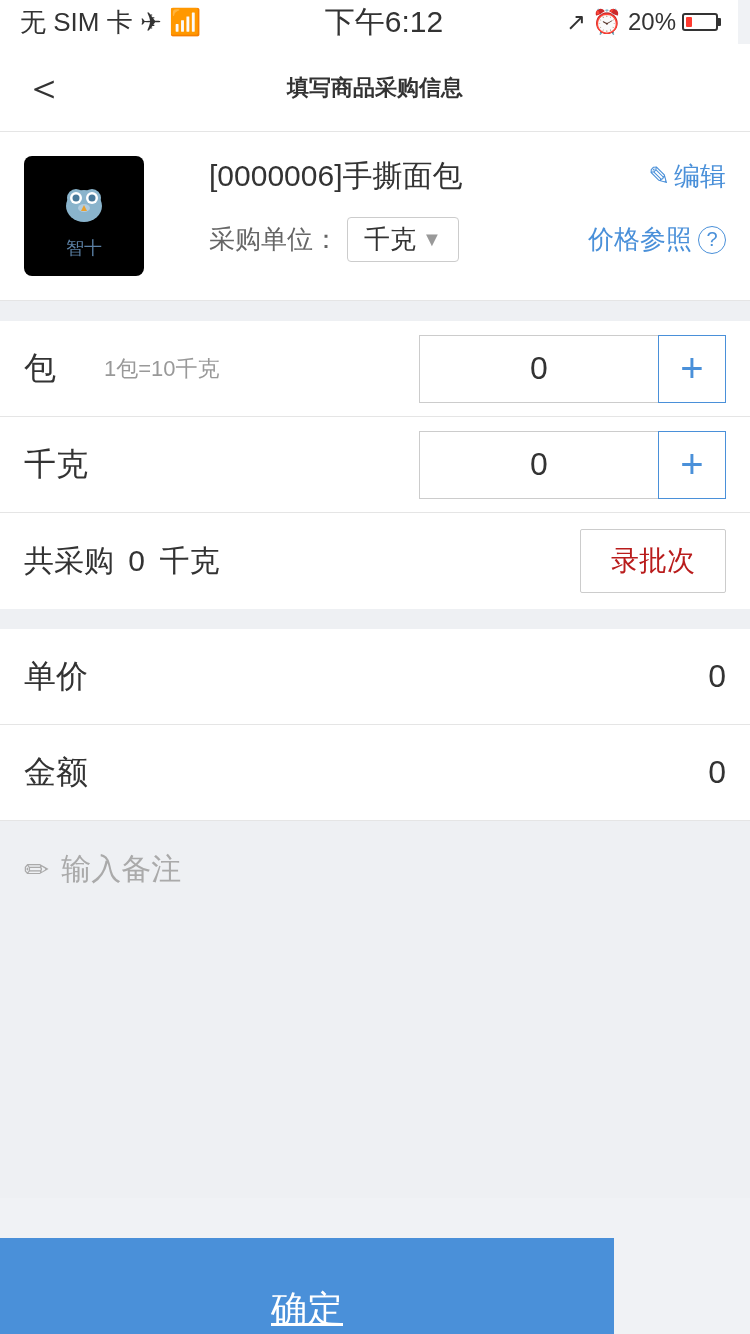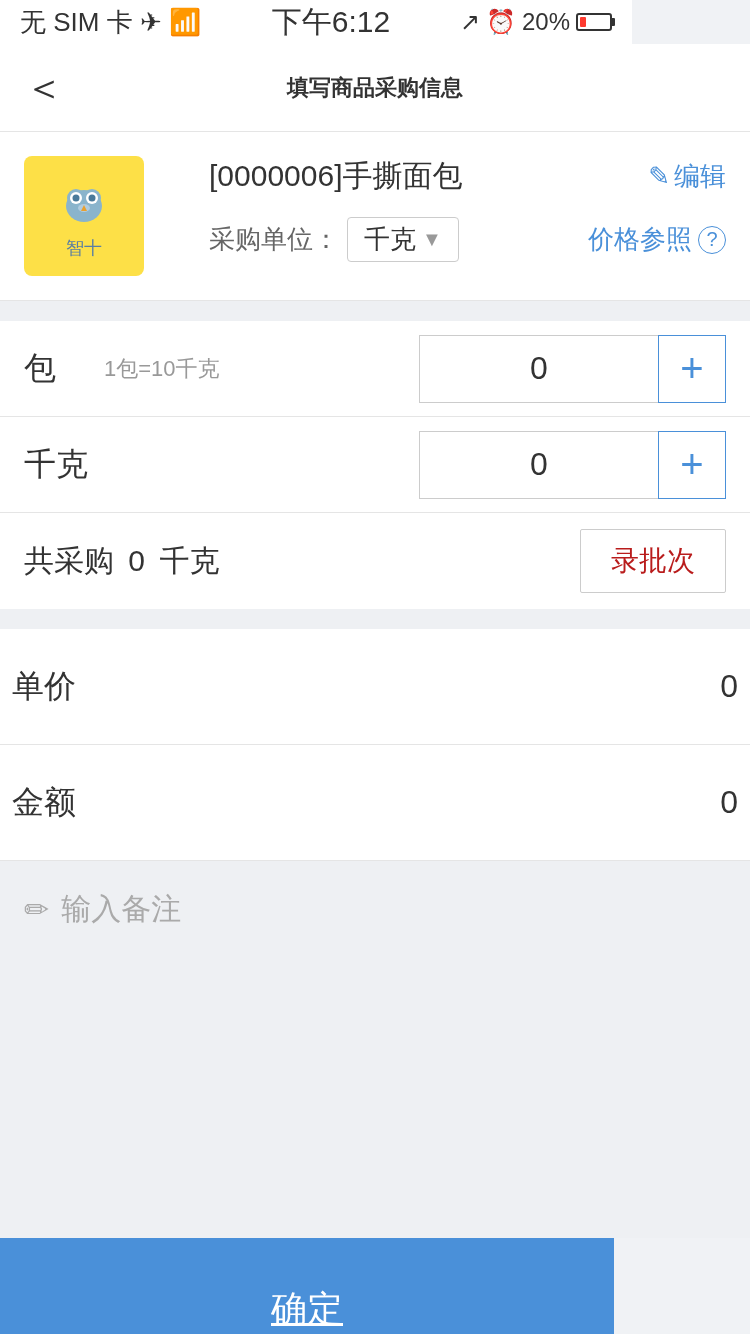--- a/index.html
+++ b/index.html
@@ -8,21 +8,21 @@
       width: 750px;
       min-height: 1334px;
       font-family: -apple-system, 'PingFang SC', 'Helvetica Neue', Arial, sans-serif;
       background: #f0f2f5;
       font-size: 32px;
       color: #333;
     }
 
     
     .status-bar {
-      width: 632px;
+      width: 738px;
       height: 44px;
       background: #fff;
       display: flex;
       align-items: center;
       justify-content: space-between;
       padding: 0 20px;
       font-size: 26px;
       color: #333;
     }
     .status-left { display: flex; align-items: center; gap: 8px; }
@@ -77,21 +77,21 @@
       background: #fff;
       padding: 24px;
       display: flex;
       align-items: flex-start;
       gap: 20px;
       border-bottom: 1px solid #e5e5e5;
     }
     .product-image {
       width: 120px;
       height: 120px;
-      background: #fde047;
+      background: #000000;
       border-radius: 8px;
       display: flex;
       flex-direction: column;
       align-items: center;
       justify-content: center;
       flex-shrink: 0;
       color: #999;
       font-size: 40px;
     }
     .product-image .logo-text {
@@ -220,22 +220,22 @@
 
     
     .price-section {
       background: #fff;
       margin-top: 0;
     }
     .price-row {
       display: flex;
       align-items: center;
       justify-content: space-between;
-      padding: 0 12px;
-      height: 116px;
+      padding: 0 24px;
+      height: 96px;
       border-bottom: 1px solid #e5e5e5;
     }
     .price-label {
       font-size: 32px;
       color: #333;
     }
     .price-value {
       font-size: 32px;
       color: #333;
     }

